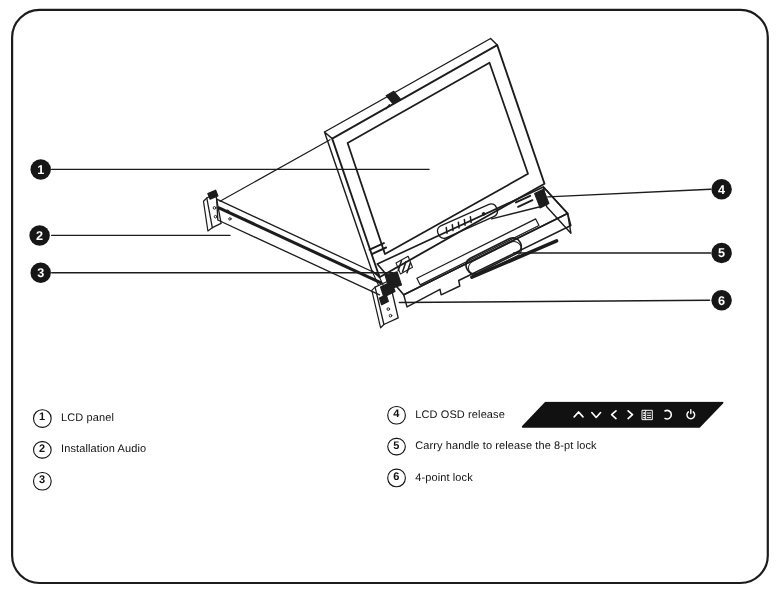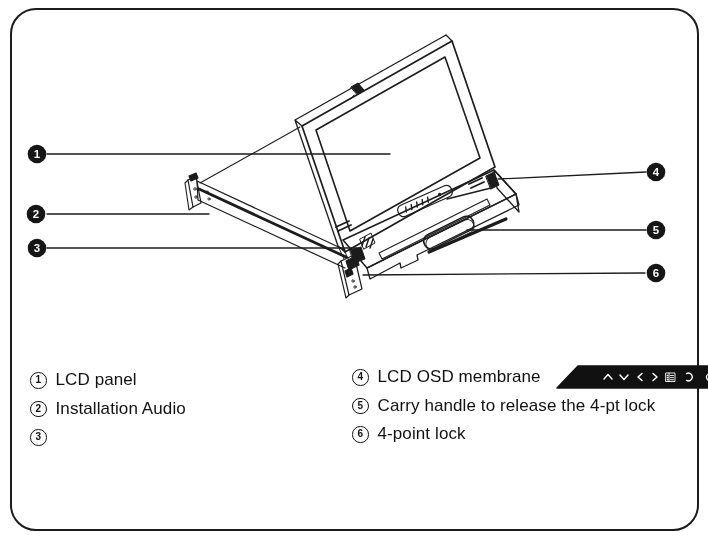--- a/index.html
+++ b/index.html
@@ -8,21 +8,21 @@
   .frame{position:absolute;left:10px;top:8px;width:689px;height:523px;box-sizing:border-box;
          border:2.6px solid #1c1c1c;border-radius:26px;background:transparent;}
   .diagram-svg{position:absolute;left:0;top:0;}
   .legend-col{position:absolute;display:flex;flex-direction:column;gap:12px;}
   .legend-col.left{left:30px;top:372px;}
   .legend-col.right{left:352px;top:369px;}
   .legend-row{display:flex;align-items:center;gap:9px;height:16.5px;white-space:nowrap;}
   .num-circle{box-sizing:border-box;width:16.5px;height:16.5px;border:1.6px solid #111;
               border-radius:50%;display:inline-flex;align-items:center;justify-content:center;
               font-size:10px;font-weight:bold;flex:0 0 auto;line-height:1;}
-  .legend-label{font-size:17px;letter-spacing:.1px;}
+  .legend-label{font-size:10px;letter-spacing:.1px;}
   .badge-svg{margin-left:6px;display:block;}
 </style>
 </head>
 <body>
 
 <div class="stage">
   <div class="frame"></div>
 
   <svg class="diagram-svg" width="708" height="360" viewBox="0 0 708 360">
     <g fill="none" stroke="#1c1c1c" stroke-linecap="round" stroke-linejoin="round">
@@ -143,21 +143,21 @@
       <span class="legend-label">Installation Audio</span>
     </div>
     <div class="legend-row">
       <span class="num-circle">3</span>
     </div>
   </div>
 
   <div class="legend-col right">
     <div class="legend-row">
       <span class="num-circle">4</span>
-      <span class="legend-label">LCD OSD membrane</span>
+      <span class="legend-label">LCD OSD release</span>
 
       <svg class="badge-svg" width="184" height="24" viewBox="0 0 184 24">
         <polygon points="22,1 183,1 162,23 1,23" fill="#111" stroke="#111" stroke-width="1.5" stroke-linejoin="round"></polygon>
         <g stroke="#fff" fill="none" stroke-width="1.5" stroke-linecap="round" stroke-linejoin="round">
           <path d="M48,14 L52,9.5 L56,14"></path>
           <path d="M64,10 L68,14.5 L72,10"></path>
           <path d="M86,8.5 L82,12 L86,15.5"></path>
           <path d="M97,8.5 L101,12 L97,15.5"></path>
           <g stroke-width="0.9">
             <rect x="110" y="8" width="9" height="8.5"></rect>
@@ -169,20 +169,20 @@
           <path stroke-width="1.4" d="M130.5,8.6 A3.9,3.9 0 1 1 130.5,15.4"></path>
           <g stroke-width="1.3">
             <path d="M151.8,9.4 A3.5,3.5 0 1 0 156.2,9.4"></path>
             <path d="M154,7.4 V11"></path>
           </g>
         </g>
       </svg>
     </div>
     <div class="legend-row">
       <span class="num-circle">5</span>
-      <span class="legend-label">Carry handle to release the 4-pt lock</span>
+      <span class="legend-label">Carry handle to release the 8-pt lock</span>
     </div>
     <div class="legend-row">
       <span class="num-circle">6</span>
       <span class="legend-label">4-point lock</span>
     </div>
   </div>
 </div>
 
 </body></html>

